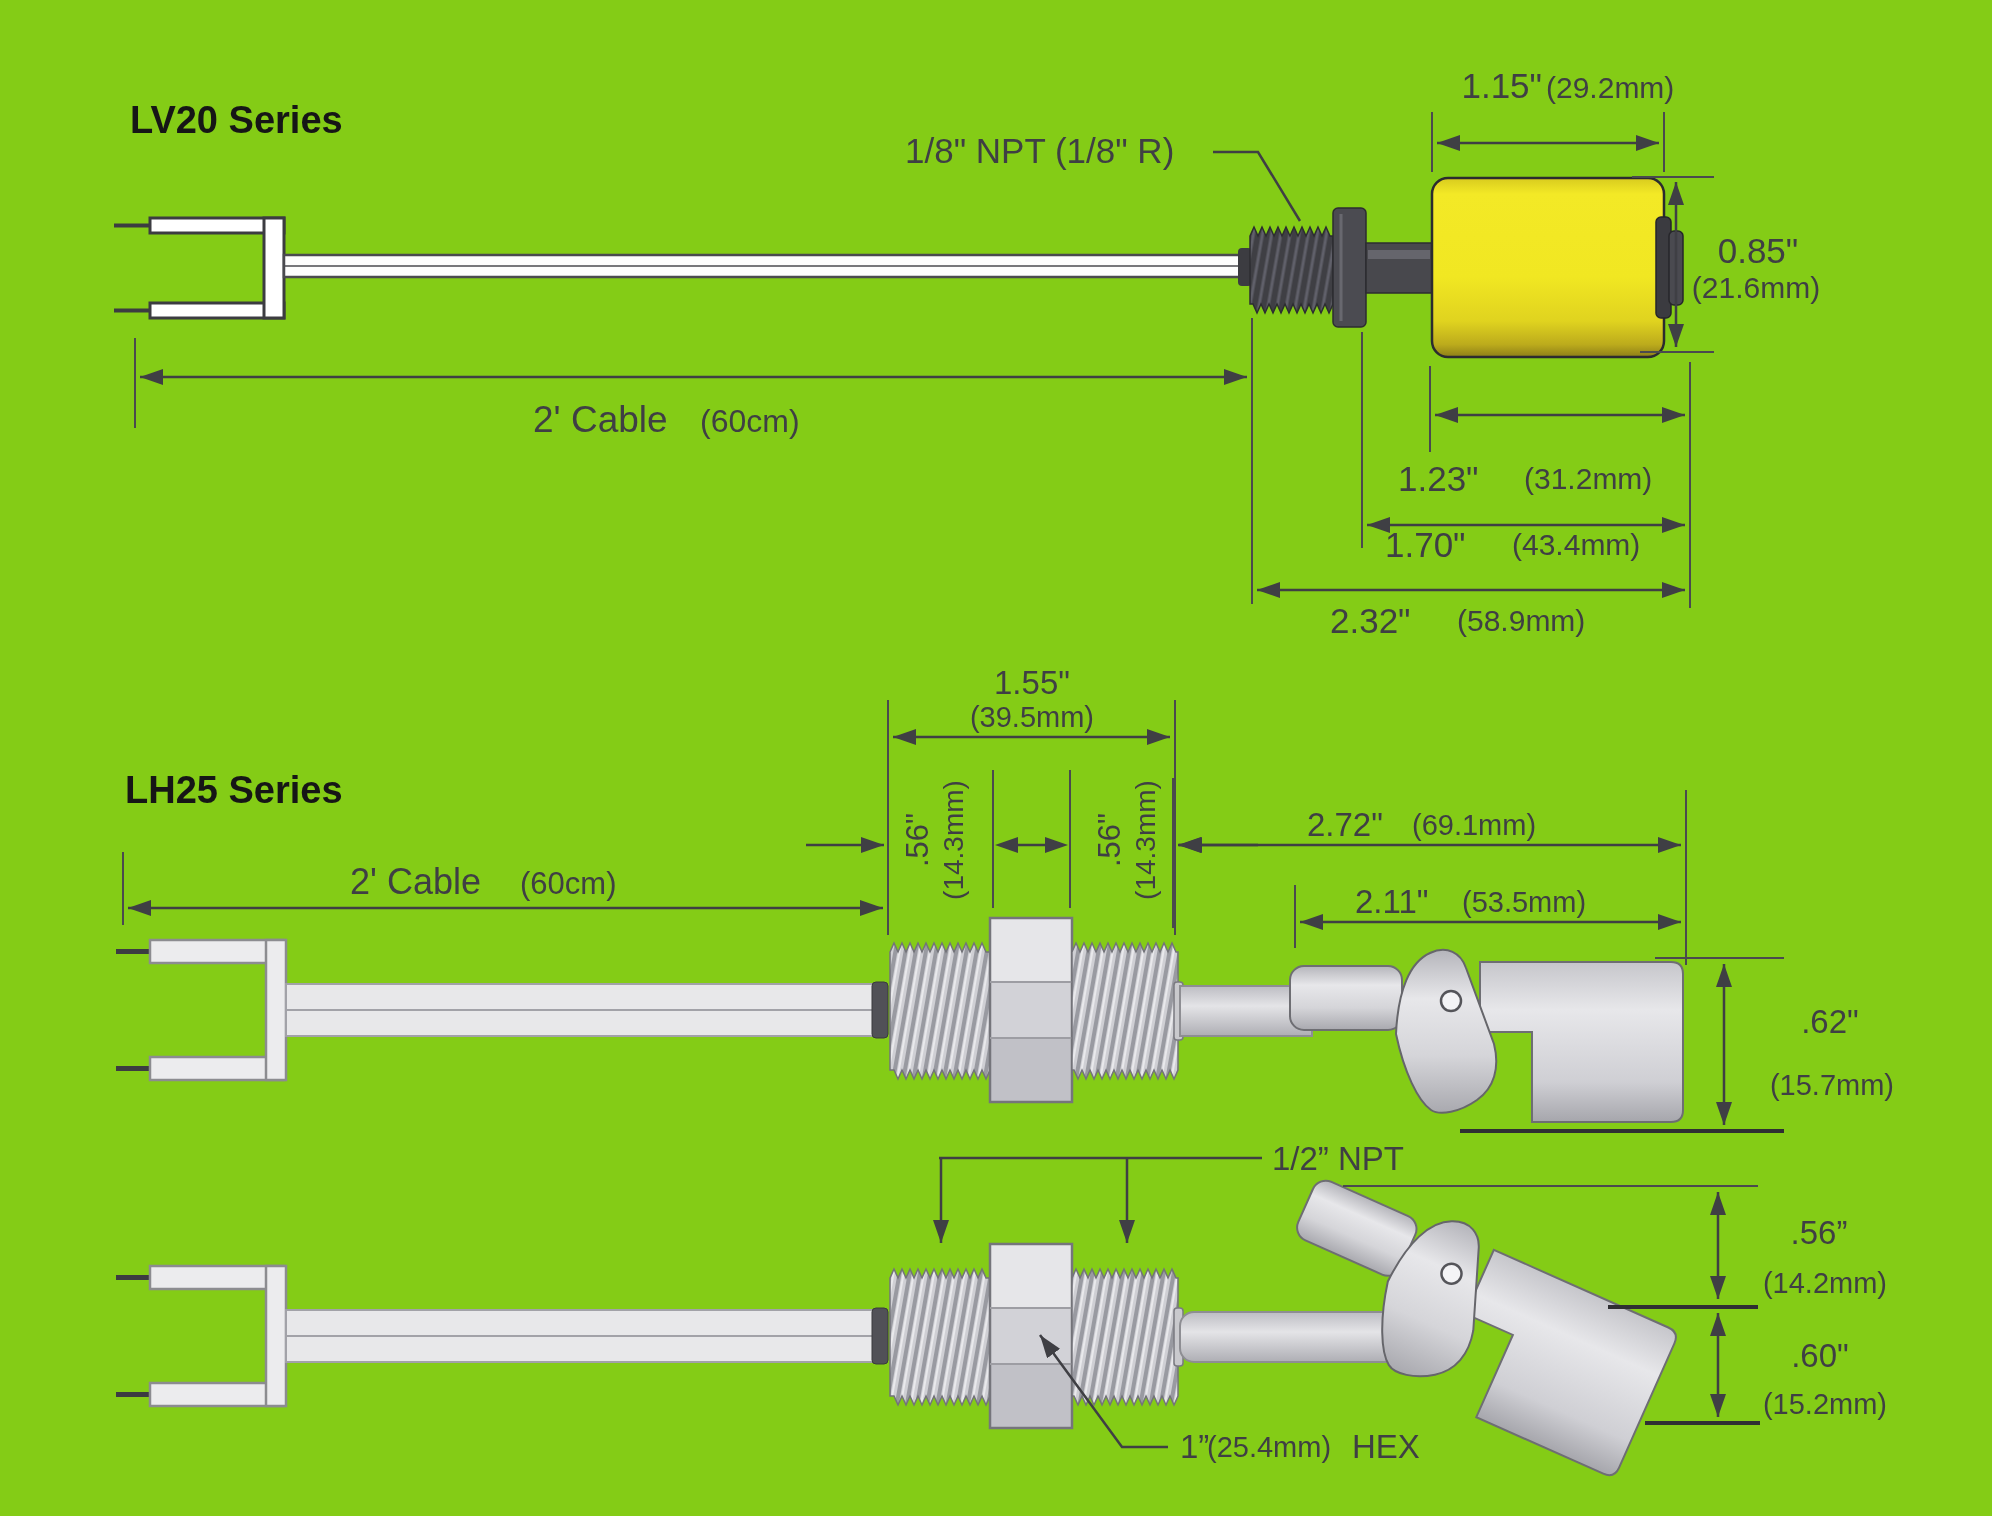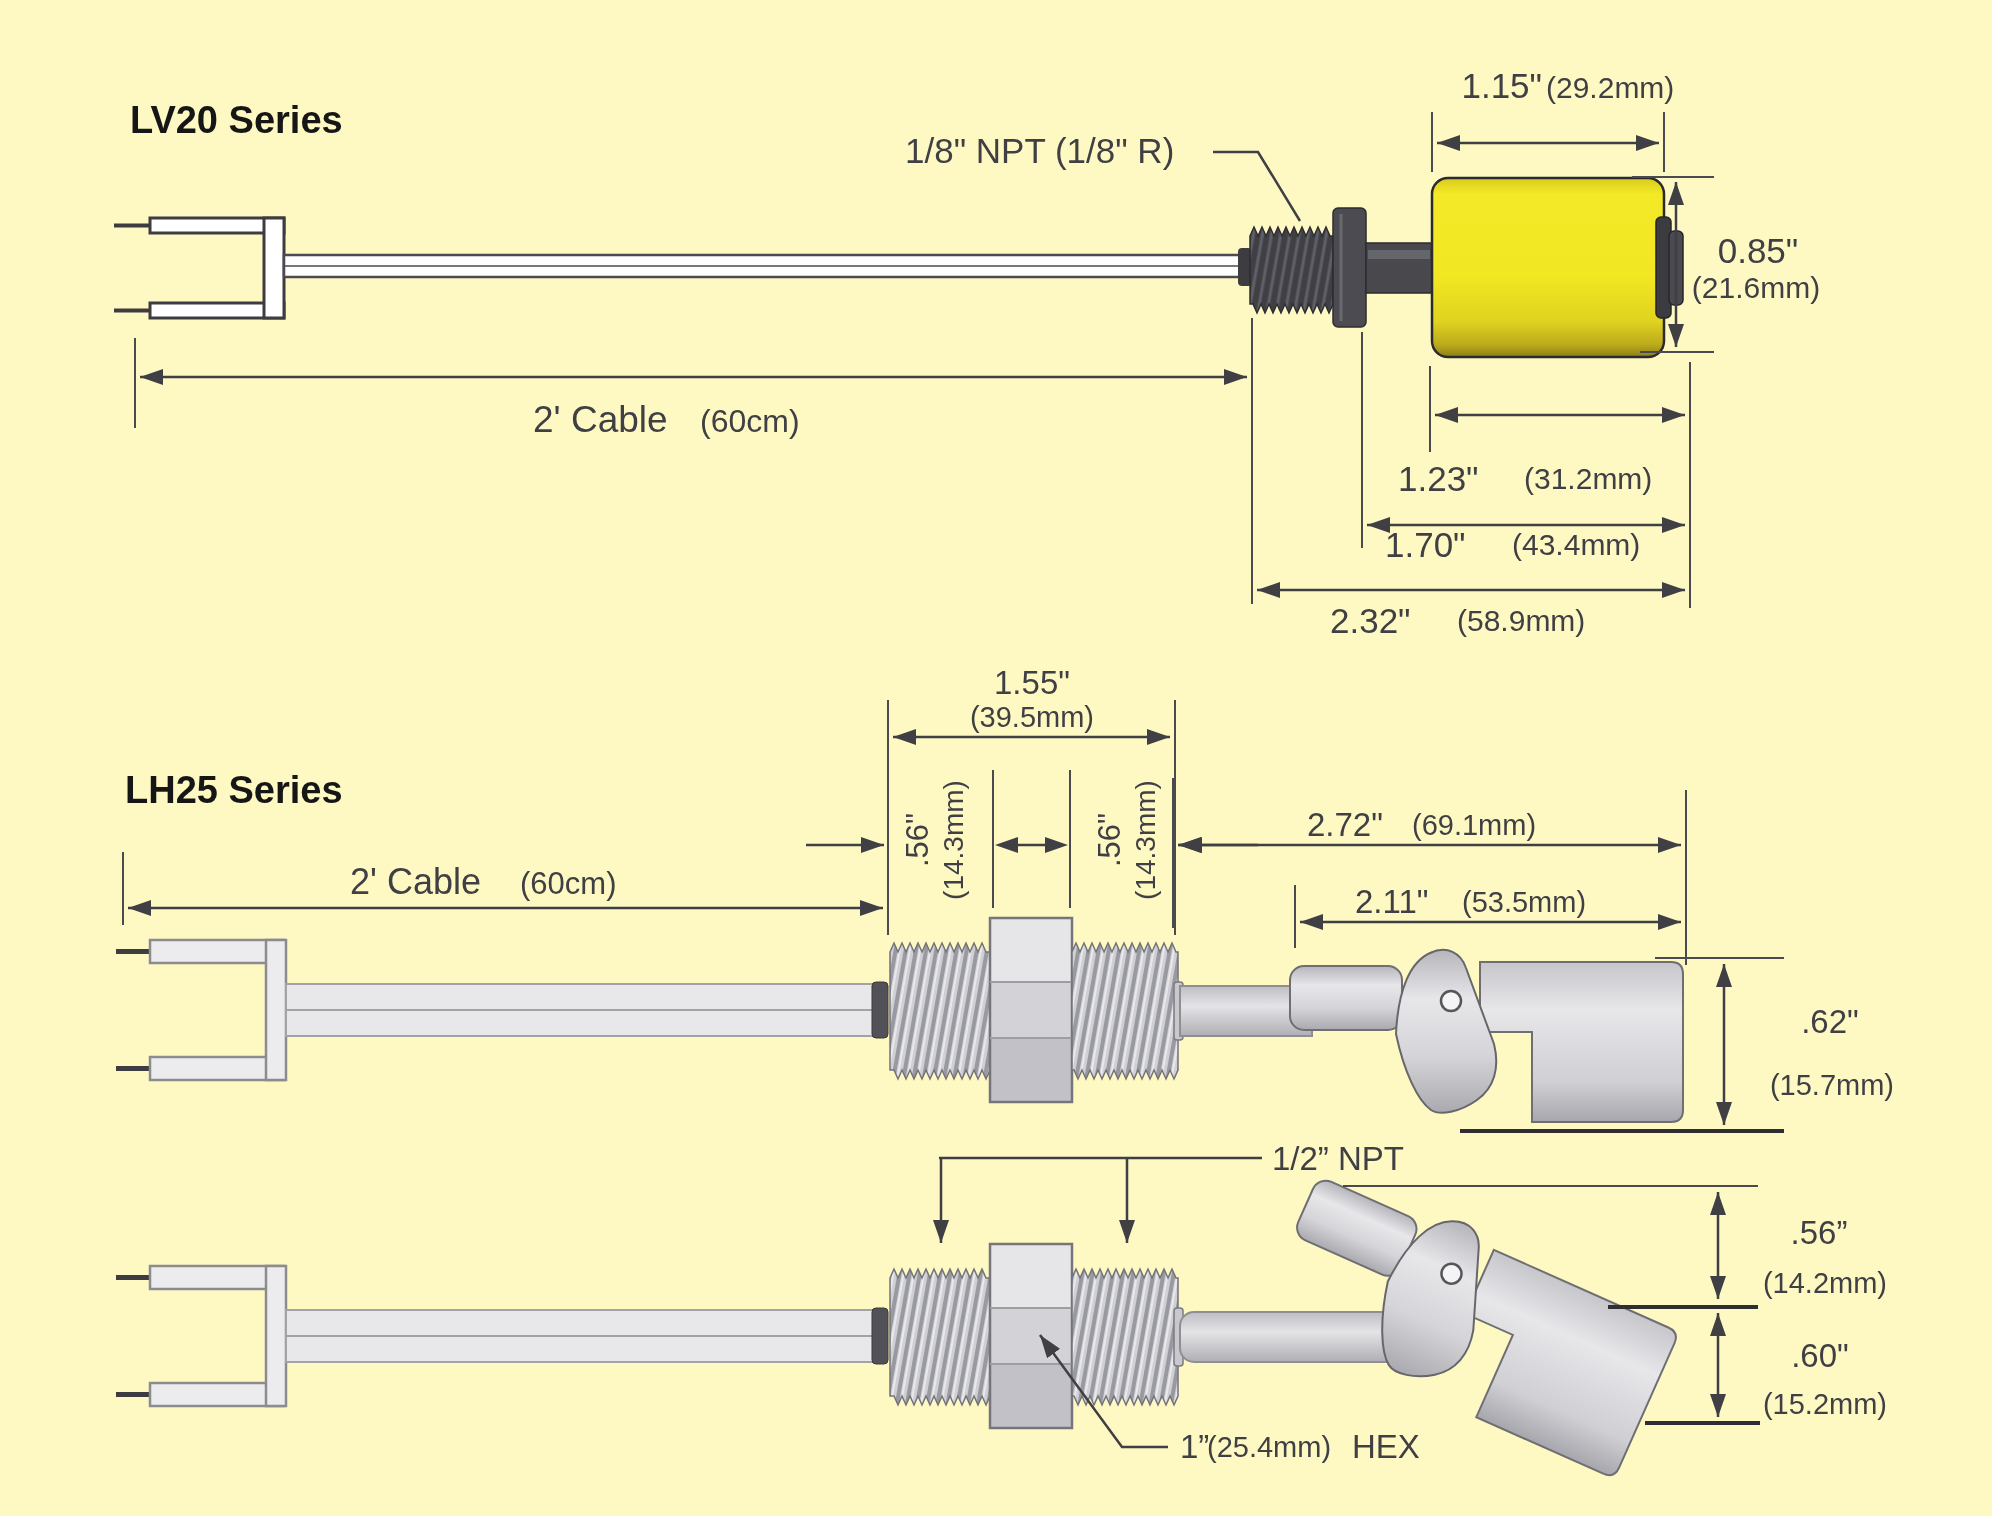--- a/index.html
+++ b/index.html
@@ -1,16 +1,16 @@
 <!DOCTYPE html>
 <html><head>
 <meta charset="utf-8">
 <style>
   html,body{margin:0;padding:0;background:#ffffff;}
-  .stage{position:relative;width:1992px;height:1516px;background:#fef9c3;overflow:hidden;
+  .stage{position:relative;width:1992px;height:1516px;background:#84cc16;overflow:hidden;
          font-family:"Liberation Sans", sans-serif;}
   svg{position:absolute;left:0;top:0;}
   text{fill:#3f3f44;}
   .title{font-weight:bold;font-size:38px;fill:#161616;}
   .big{font-size:35px;}
   .med{font-size:30px;}
   .lbig{font-size:33px;}
   .lmed{font-size:29px;}
   .rot{font-size:31px;}
   .rotm{font-size:28px;}

